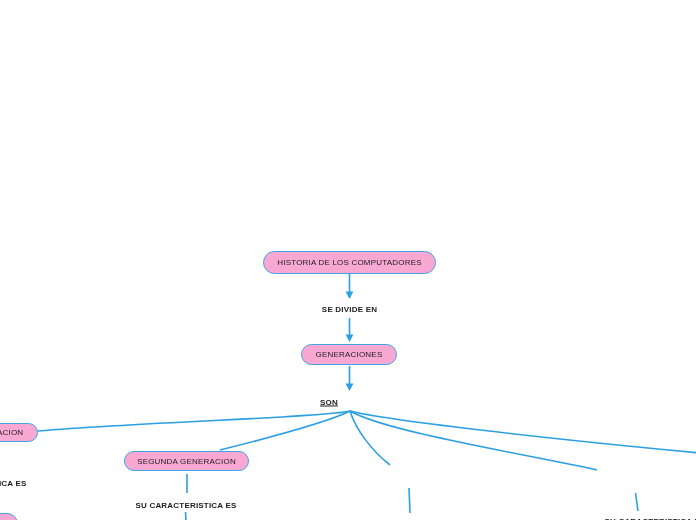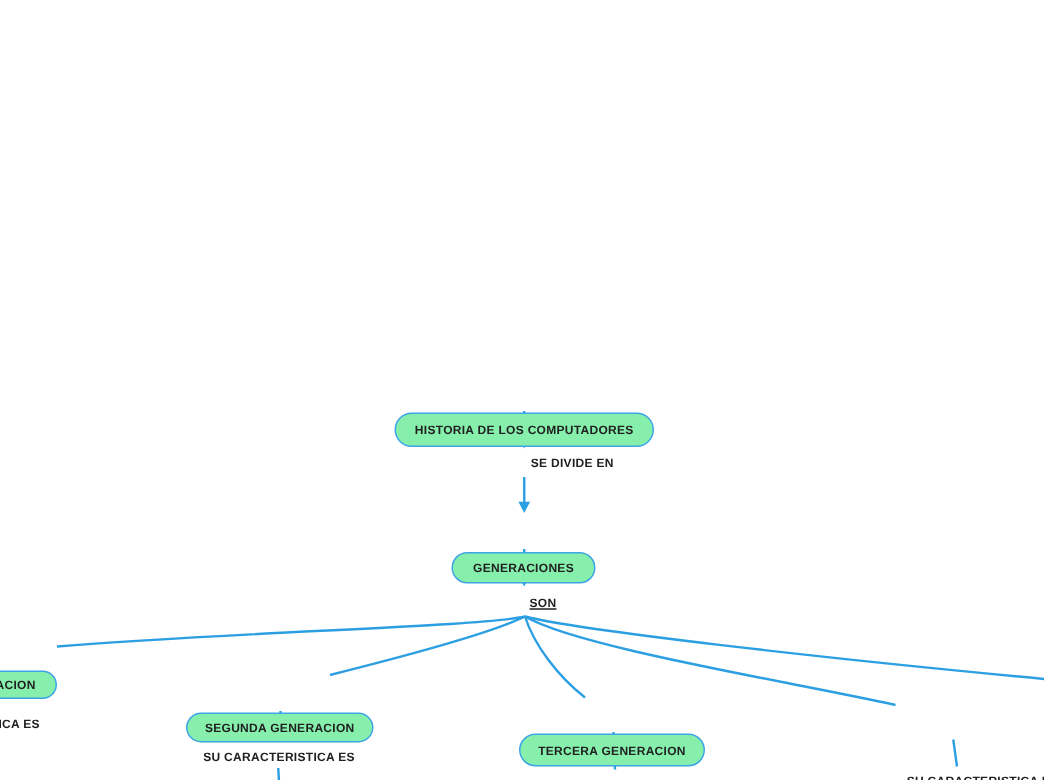--- a/index.html
+++ b/index.html
@@ -18,33 +18,32 @@
   #connectors {
     position: absolute;
     left: 0;
     top: 0;
     width: 696px;
     height: 520px;
   }
   .node {
     position: absolute;
     box-sizing: border-box;
-    background: #86efac;
+    background: #f9a8d4;
     border: 1.5px solid #3da4e6;
     border-radius: 14px;
     display: flex;
     align-items: center;
     justify-content: center;
     font-size: 8px;
-    font-weight: 700;
+    font-weight: 400;
     color: #212121;
     letter-spacing: 0.2px;
     white-space: nowrap;
     z-index: 2;
-    margin-top: 24px;
   }
   .node.multiline {
     white-space: pre-line;
     text-align: left;
     line-height: 10px;
     justify-content: center;
   }
   .floating-label {
     position: absolute;
     transform: translate(-50%, -50%);
@@ -87,28 +86,27 @@
   </svg>
 
   <div class="node" style="left:263px; top:251px; width:173px; height:23px;">HISTORIA DE LOS COMPUTADORES</div>
 
   <div class="node" style="left:301px; top:344px; width:96px; height:21px;">GENERACIONES</div>
 
   <div class="node" style="left:-87px; top:423px; width:125px; height:19px;">PRIMERA GENERACION</div>
 
   <div class="node" style="left:124px; top:451px; width:125px; height:20px;">SEGUNDA GENERACION</div>
 
-  <div class="node" style="left:346px; top:465px; width:124px; height:22px;">TERCERA GENERACION</div>
 
 
   <div class="node" style="left:-107px; top:513px; width:125px; height:22px;"></div>
 
-  <div class="floating-label" style="left:349.5px; top:309px;margin-left:32px;">SE DIVIDE EN</div>
+  <div class="floating-label" style="left:349.5px; top:309px;">SE DIVIDE EN</div>
 
-  <div class="floating-label" style="left:362px; top:402px;text-decoration:underline;">SON</div>
+  <div class="floating-label" style="left:329px; top:402px;text-decoration:underline;">SON</div>
 
   <div class="floating-label" style="left:-24px; top:483px;">SU CARACTERISTICA ES</div>
 
   <div class="floating-label" style="left:186px; top:505px;">SU CARACTERISTICA ES</div>
 
   <div class="floating-label" style="left:655px; top:521px;">SU CARACTERISTICA ES</div>
 
 </div>
 
 </body></html>

